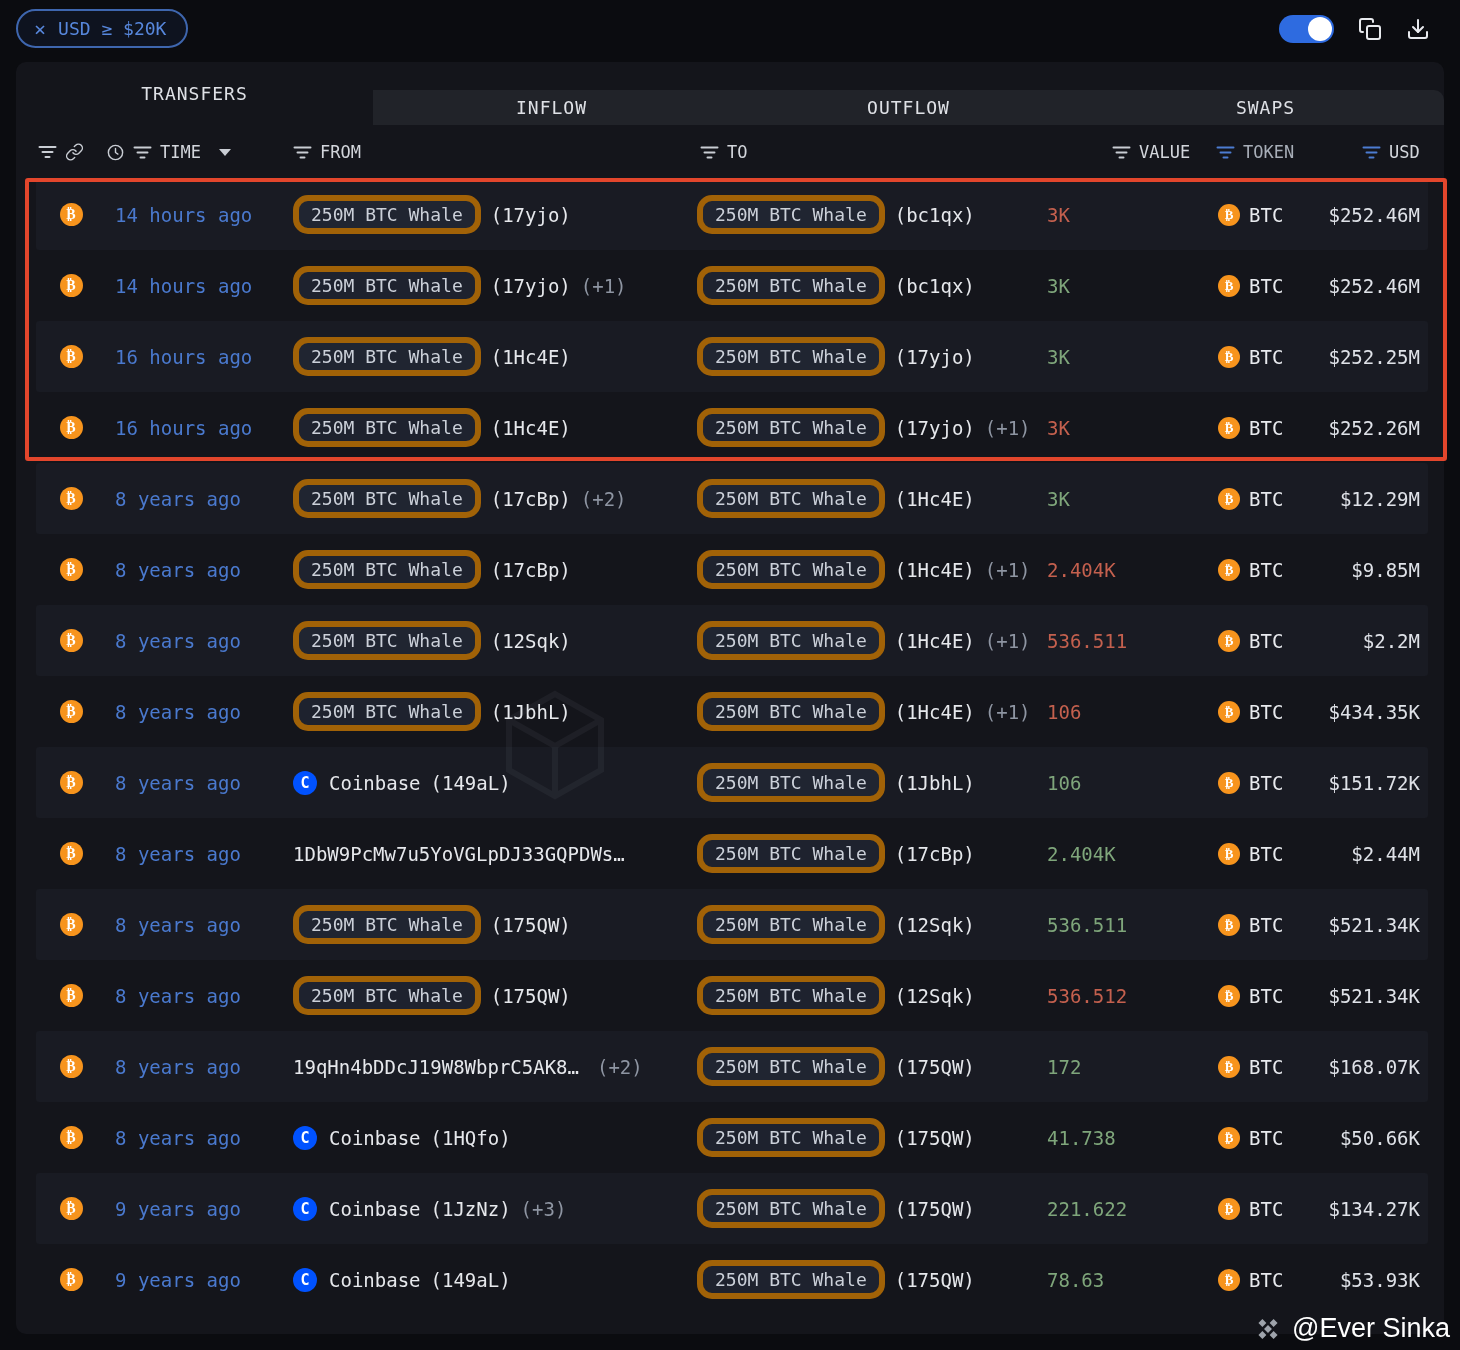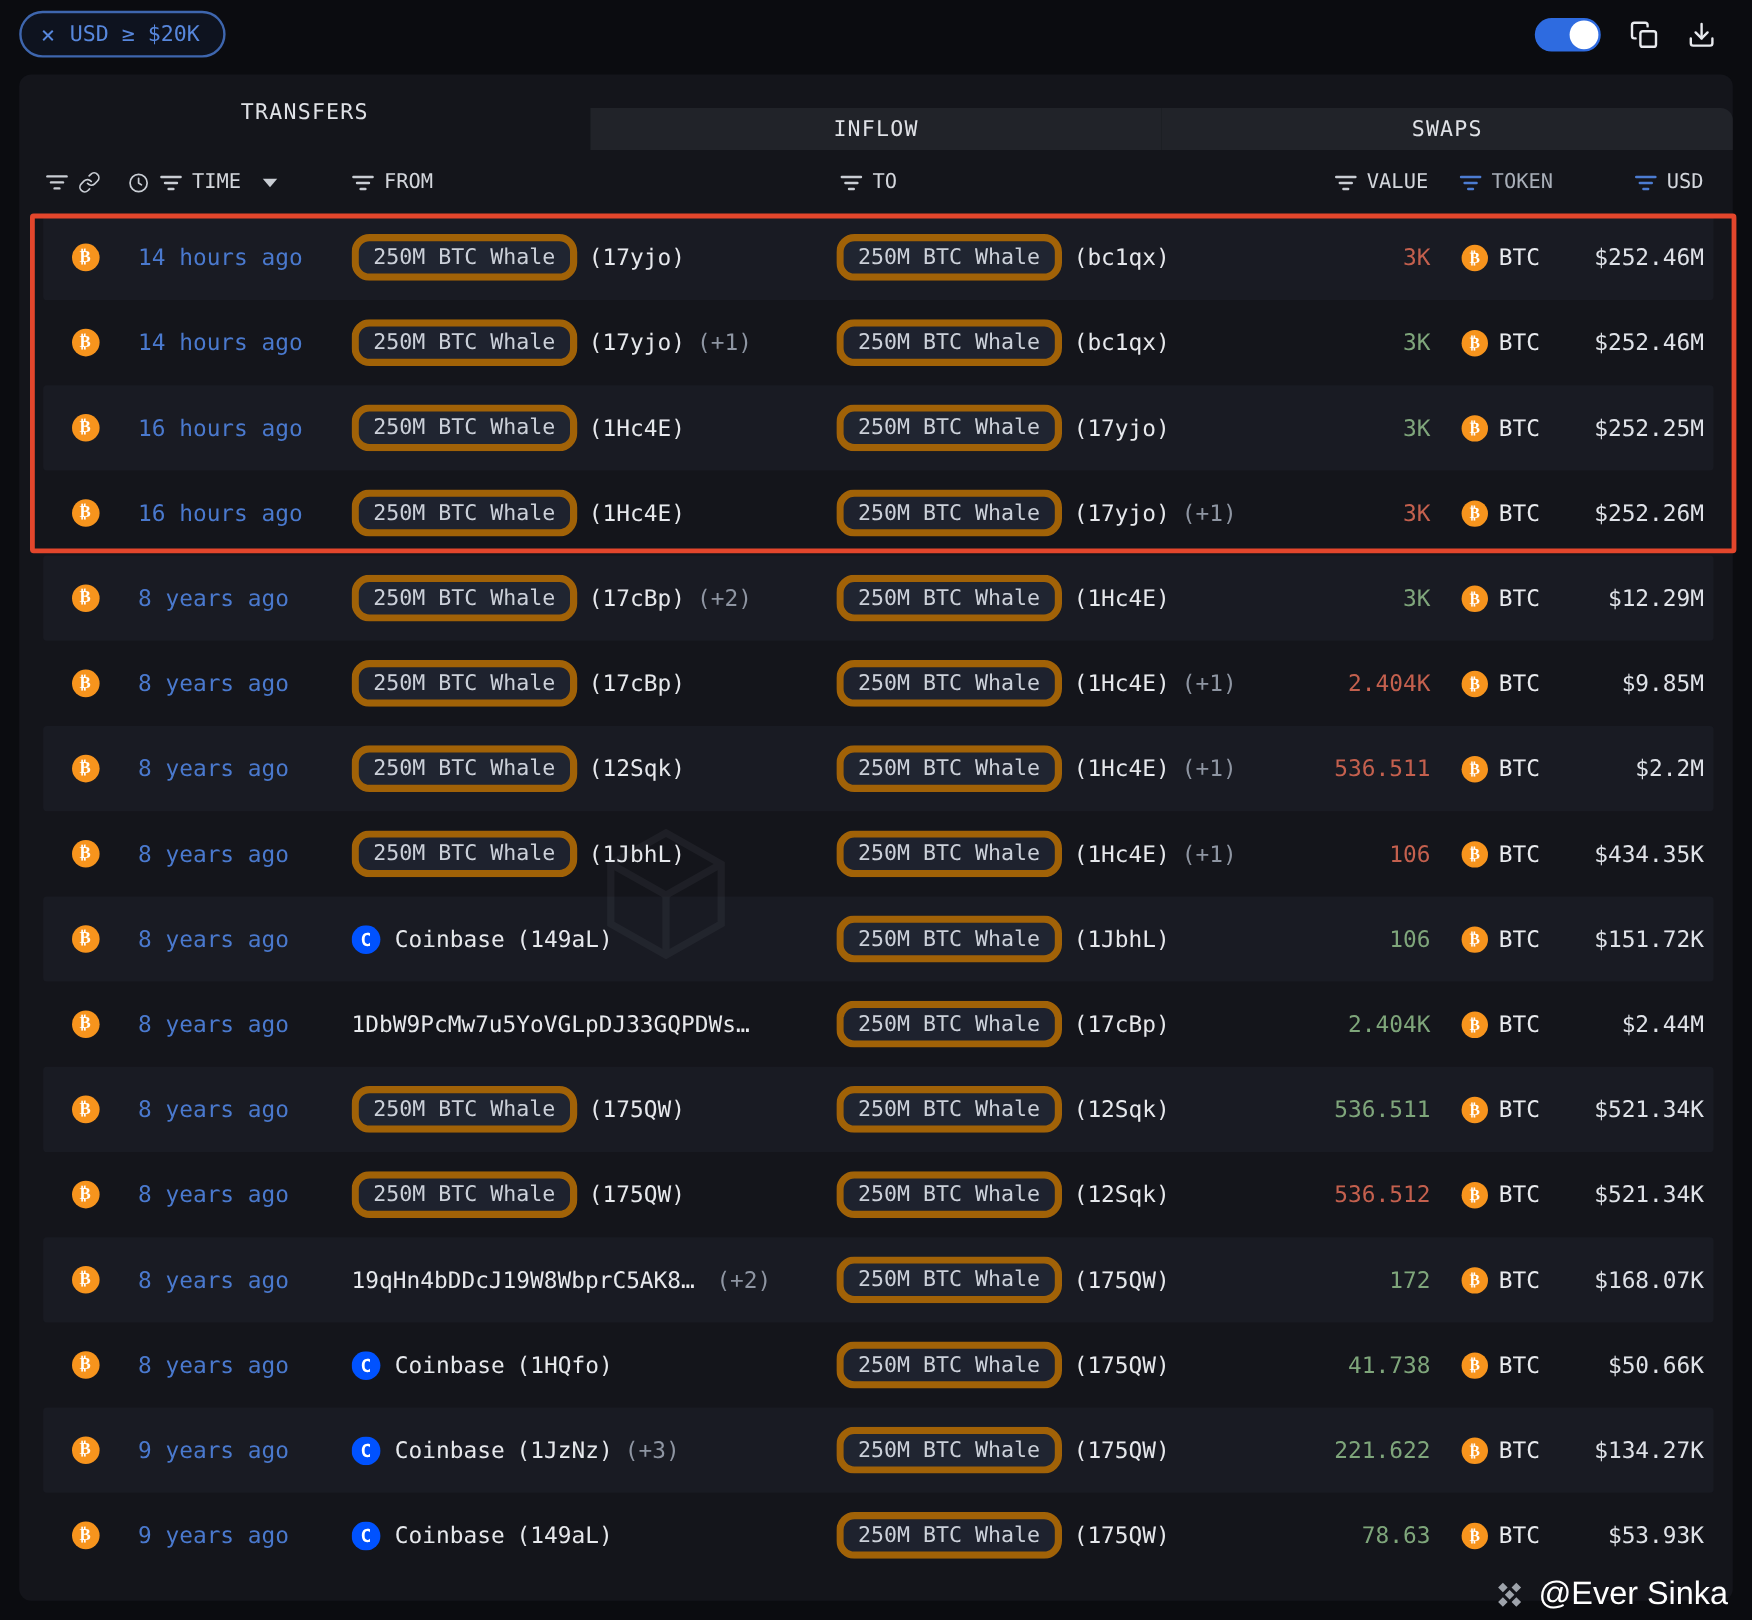--- a/index.html
+++ b/index.html
@@ -71,21 +71,21 @@
   .cell-time { color:#4A79CE; padding-left:9px; }
   .cell-party { display:flex; align-items:center; gap:10px; white-space:nowrap; overflow:hidden; }
   .pill {
     background:rgba(38,46,62,0.55); border:6px solid #a16207; border-radius:15px;
     padding:3px 12px; font-size:18px; color:#CBD0D9; flex:none;
   }
   .pname { color:#E6E8EC; }
   .suffix { color:#E6E8EC; }
   .extra { color:#8E95A2; }
   .extra.gap { margin-left:8px; }
-  .cell-value { text-align:right; }
+  .cell-value { text-align:left; }
   .cell-value.out { color:#C4604E; }
   .cell-value.in  { color:#7FA67B; }
   .cell-token { display:flex; align-items:center; gap:9px; padding-left:26px; color:#E8EAEE; }
   .cell-token .btc-coin { width:22px; height:22px; font-size:13px; }
   .cell-usd { text-align:right; padding-right:8px; color:#DFE2E8; }
   
   .annotation {
     position:absolute; left:25px; top:178px; width:1422px; height:283px;
     border:4px solid #E3462C; border-radius:3px; z-index:10; pointer-events:none;
   }
@@ -95,21 +95,21 @@
     display:flex; align-items:center; gap:20px;
     font-family:"Liberation Sans", sans-serif;
   }
   .watermark .wm-text {
     font-size:95px; font-weight:bold; letter-spacing:4px;
     color:rgba(195,202,216,0.055);
   }
   .watermark svg { width:100px; height:110px; opacity:0.055; }
   
   .credit {
-    position:absolute; right:20px; bottom:6px; z-index:11;
+    position:absolute; right:10px; bottom:6px; z-index:11;
     display:flex; align-items:center; gap:10px;
     font-family:"Liberation Sans", sans-serif; font-size:27px; color:#FFFFFF;text-align:right;
   }
   .credit svg { width:28px; height:28px; fill:#9EA3AB; }
 </style>
 </head>
 <body>
 
 <div class="topbar">
   <div class="chip">
@@ -133,20 +133,21 @@
           <line x1="12" y1="15" x2="12" y2="3"></line>
         </svg>
     </div>
   </div>
 </div>
 
 <div class="panel">
   <div class="tabbar" id="tabbar">
       <div class="tab active">TRANSFERS</div>
       <div class="tab inactive">INFLOW</div>
+      <div class="tab inactive">OUTFLOW</div>
       <div class="tab inactive">SWAPS</div>
     </div>
 
   <div class="thead">
     <div class="h-abs" style="left:22px;">
       <span class="f-ico">
           <svg viewBox="0 0 19 15">
             <line x1="1.5" y1="2.5" x2="17.5" y2="2.5"></line>
             <line x1="4.5" y1="7.5" x2="14.5" y2="7.5"></line>
             <line x1="7.5" y1="12.5" x2="11.5" y2="12.5"></line>

